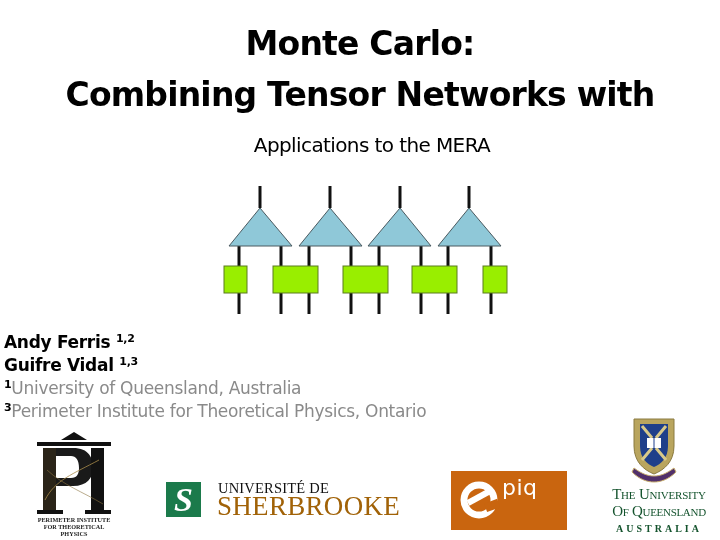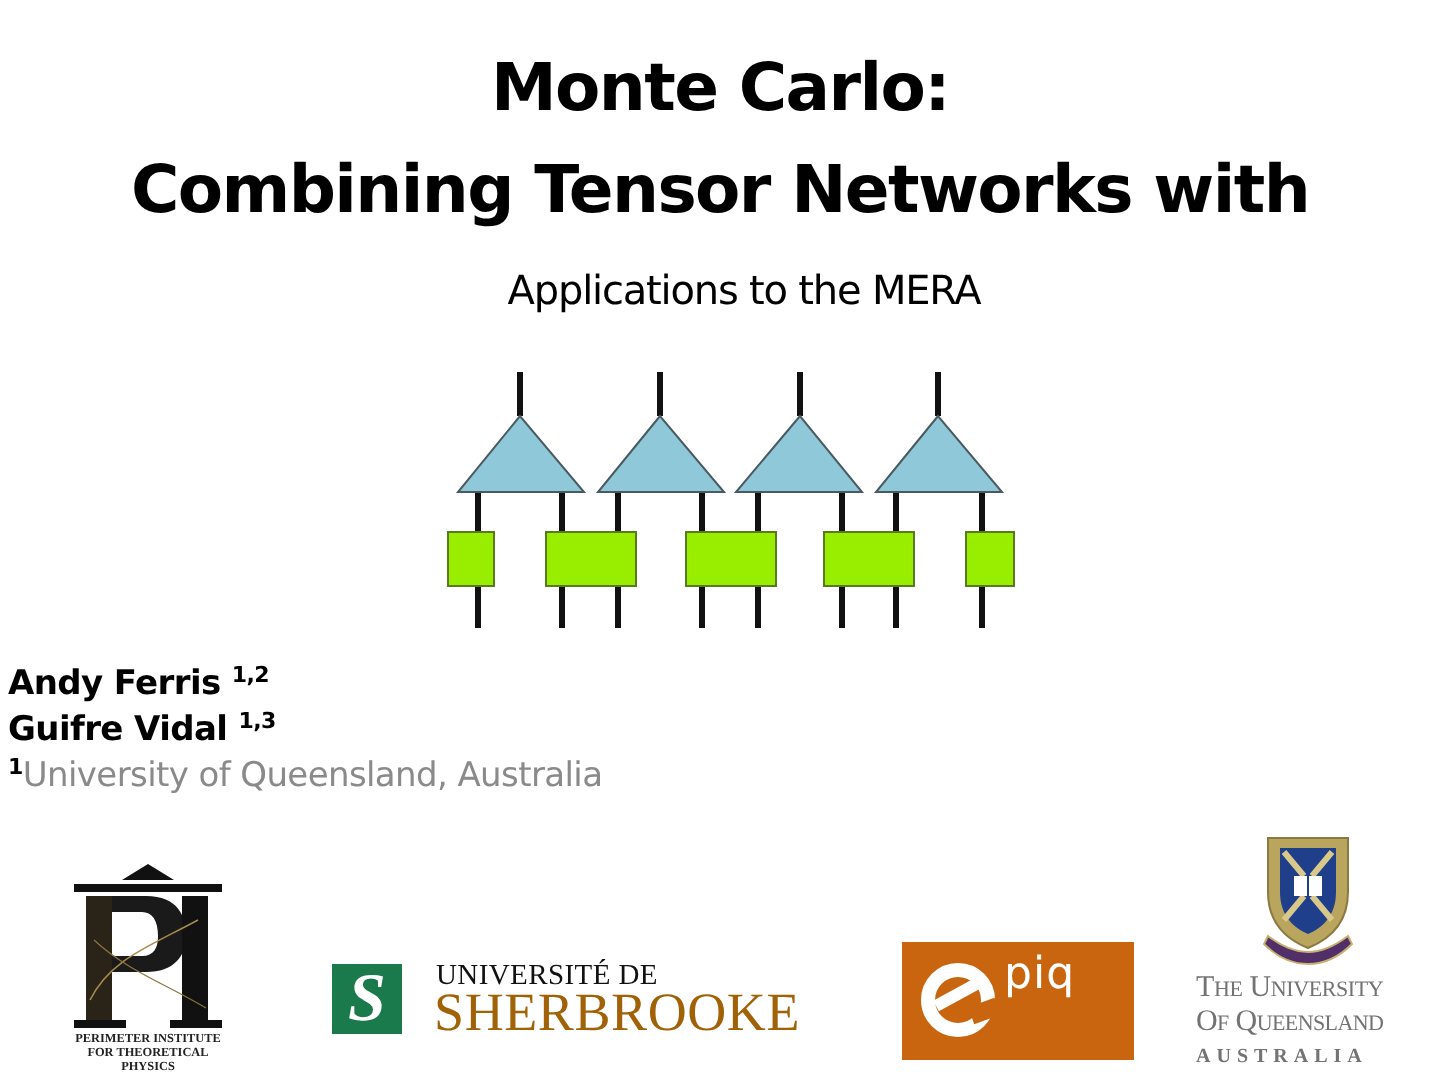--- a/index.html
+++ b/index.html
@@ -69,22 +69,22 @@
     }
     .epiq-text {
       position: absolute; left: 51px; top: 4px; color: #fff;
       font-family: "DejaVu Sans", sans-serif; font-size: 22px; line-height: 26px;
       letter-spacing: 0.5px;
     }
 
     
     .uq-crest { left: 630px; top: 416px; width: 48px; height: 70px; }
     .uq-line {
-      left: 598px; width: 122px; 
-      font-family: "Liberation Serif", serif; color: #737373;
+      left: 598px; width: 122px; text-align: center;
+      font-family: "Liberation Serif", serif; color: #14532d;
     }
     .uq-l1 { top: 486px; font-size: 15px; line-height: 17px; letter-spacing: -0.2px; font-variant: small-caps; }
     .uq-l2 { top: 503px; font-size: 15px; line-height: 17px; letter-spacing: -0.3px; font-variant: small-caps; }
     .uq-l3 { top: 524px; font-size: 10px; line-height: 9px; letter-spacing: 3px; font-weight: bold; }
   </style>
 </head>
 <body>
 
 <div class="abs title">
   <div>Monte Carlo:</div>
@@ -129,20 +129,23 @@
     <span>Andy Ferris</span>
     <sup>1,2</sup>
   </div>
   <div class="author">
     <span>Guifre Vidal</span>
     <sup>1,3</sup>
   </div>
   <div class="aff">
     <sup>1</sup><span>University of Queensland, Australia</span>
   </div>
+  <div class="aff">
+    <sup>3</sup><span>Perimeter Institute for Theoretical Physics, Ontario</span>
+  </div>
 </div>
 
 <div class="abs pi-logo">
   <svg width="82" height="86" viewBox="0 0 82 86">
     <polygon points="41,2 28,10 54,10" fill="#111"></polygon>
     <rect x="4" y="12" width="74" height="4" fill="#111"></rect>
 
     <rect x="10" y="18" width="13" height="64" fill="#2a2418"></rect>
     <path d="M23,18 H40 C56,18 60,28 60,38 C60,48 54,56 40,56 H23 V48 H38 C44,48 46,44 46,38 C46,30 43,26 38,26 H23 Z" fill="#1a1a1a"></path>
     <rect x="4" y="80" width="26" height="4" fill="#111"></rect>

